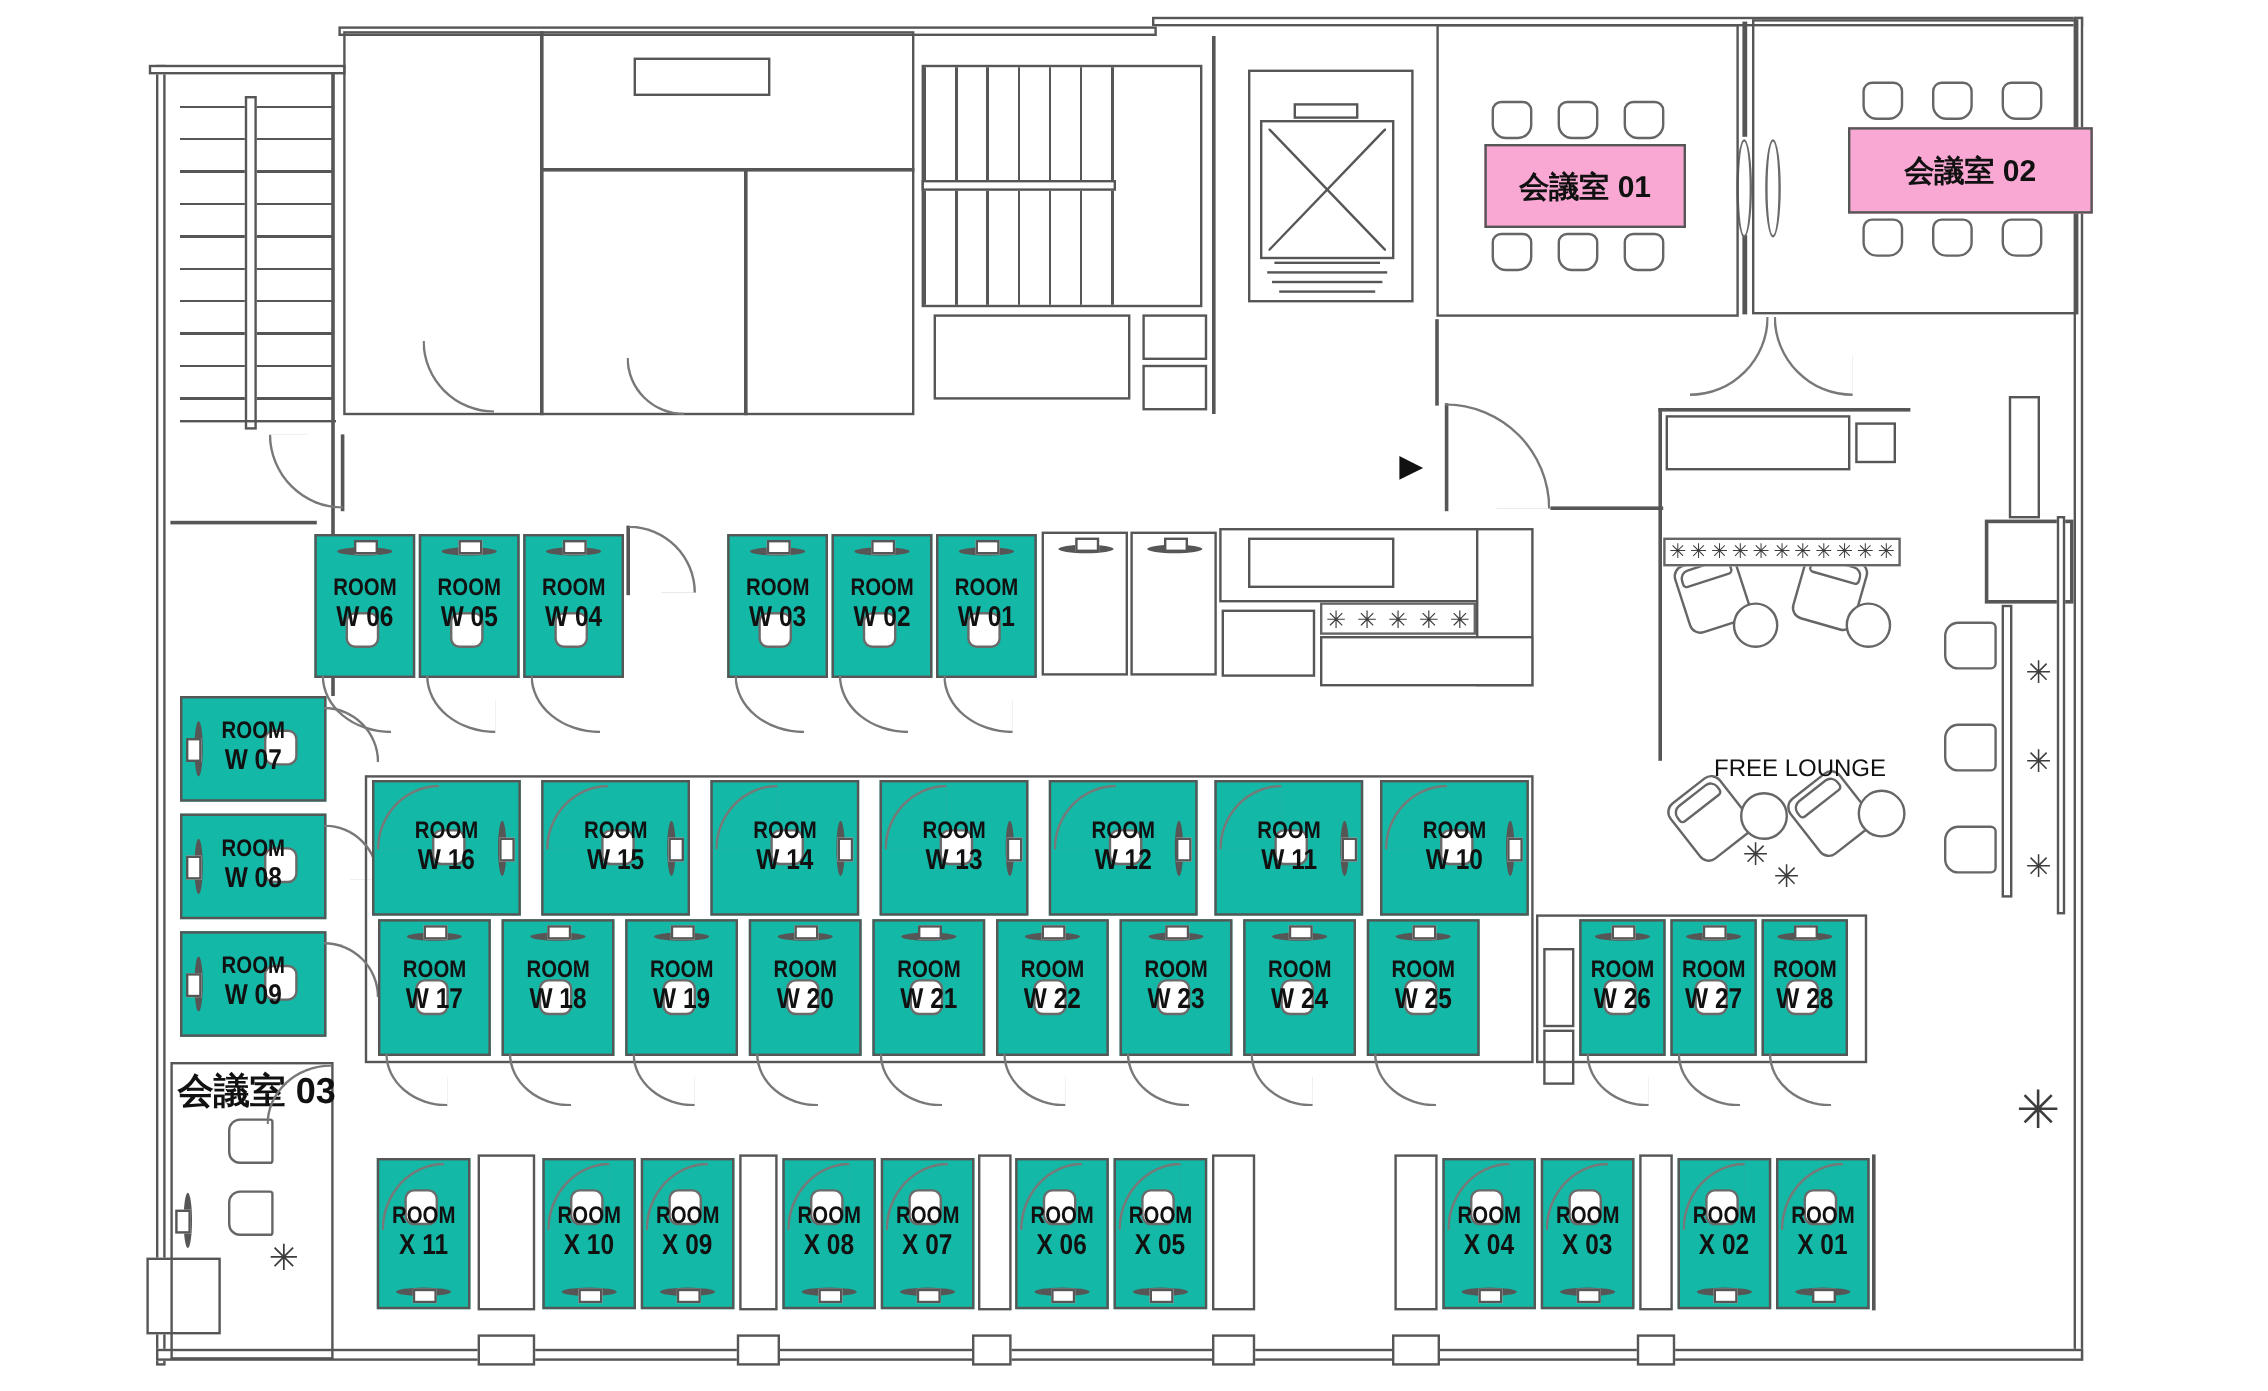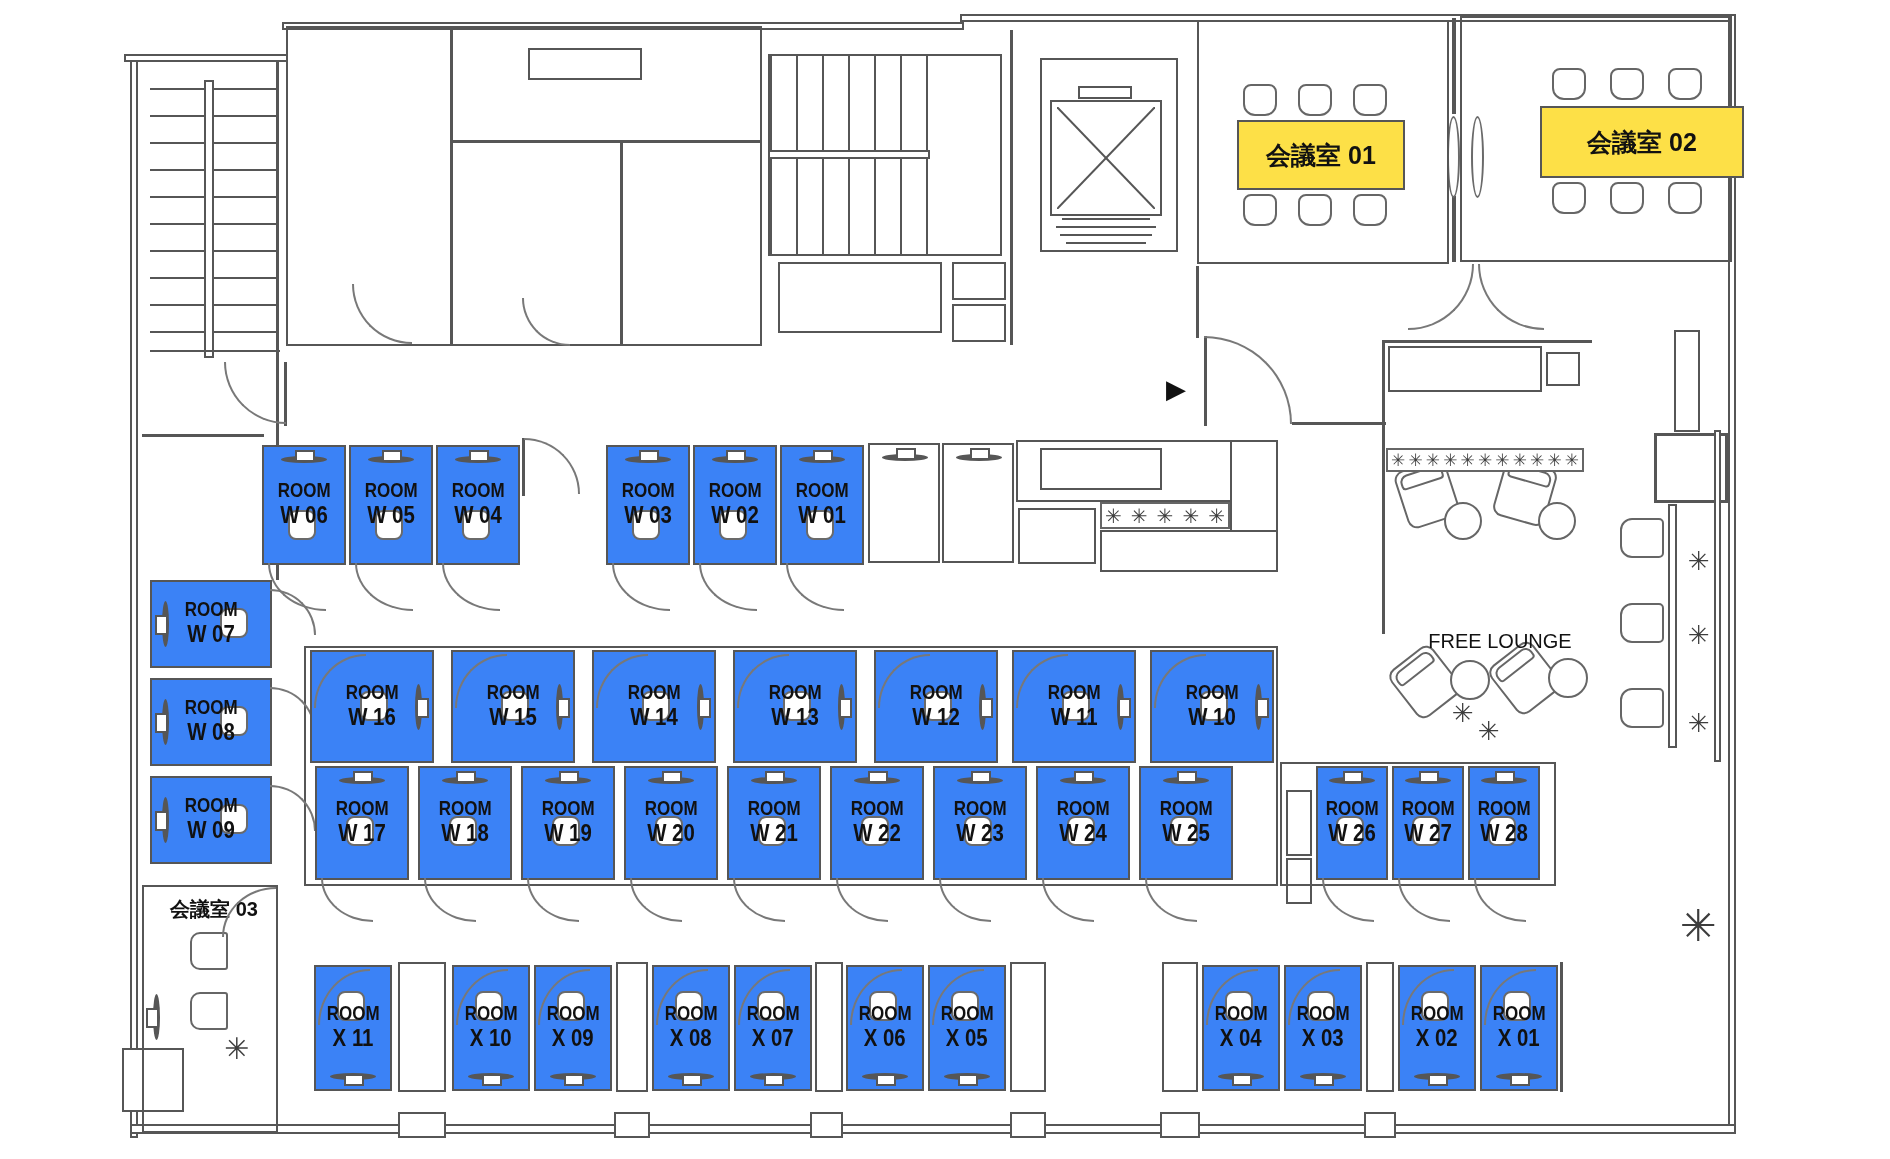--- a/index.html
+++ b/index.html
@@ -23,21 +23,21 @@
   .pstrip .plant{position:static;font-size:17px;}
   .pstrip.kt .plant{font-size:20px;}
   .stairsv{position:absolute;background:repeating-linear-gradient(180deg,#565656 0 2px,transparent 2px 27px);}
   .stairsh{position:absolute;background:repeating-linear-gradient(90deg,#565656 0 2px,transparent 2px 26px);}
   .desk{position:absolute;width:46px;height:16px;z-index:2;}
   .desk::before{content:"";position:absolute;left:0;top:6px;width:46px;height:7px;background:#565656;border-radius:50%;}
   .desk::after{content:"";position:absolute;left:14px;top:0;width:16px;height:8px;border:2px solid #565656;background:#fff;}
   .desk.v{width:16px;height:46px;}
   .desk.v::before{left:7px;top:0;width:7px;height:46px;}
   .desk.v::after{left:0;top:14px;width:9px;height:16px;}
-  .room{position:absolute;border:2px solid #565656;background:#3b82f6;box-sizing:border-box;
+  .room{position:absolute;border:2px solid #565656;background:#14b8a6;box-sizing:border-box;
         display:flex;flex-direction:column;align-items:center;justify-content:center;z-index:2;}
   .rw{font-weight:700;font-size:20px;line-height:1.05;transform:scaleX(.85);z-index:2;}
   .rid{font-weight:800;font-size:24px;line-height:1.2;transform:scaleX(.85);z-index:2;}
   .room i{position:absolute;}
   .door{border:0 solid #787878;}
   .r-a .door{left:4px;top:100%;width:56px;height:46px;border-left-width:2px;border-bottom-width:2px;border-radius:0 0 0 100%;}
   .r-d .door{left:4px;top:100%;width:50px;height:42px;border-left-width:2px;border-bottom-width:2px;border-radius:0 0 0 100%;}
   .r-b .door{left:100%;top:8%;width:44px;height:44px;border-top-width:2px;border-right-width:2px;border-radius:0 100% 0 0;}
   .r-c .door{left:2px;top:2px;width:50px;height:52px;border-top-width:2px;border-left-width:2px;border-radius:100% 0 0 0;}
   .r-f .door{left:2px;top:2px;width:50px;height:54px;border-top-width:2px;border-left-width:2px;border-radius:100% 0 0 0;}
@@ -52,21 +52,21 @@
   .r-c .desk::before{left:2px;top:0;width:7px;height:46px;}
   .r-c .desk::after{right:0;left:auto;top:14px;width:9px;height:16px;}
   .chair{width:28px;height:30px;border:2px solid #6a6a6a;border-radius:8px;z-index:1;background:#fff;box-sizing:border-box;}
   .r-a .chair{top:54%;left:50%;margin-left:-16px;}
   .r-d .chair{top:44%;left:50%;margin-left:-16px;}
   .r-f .chair{top:20%;left:50%;margin-left:-16px;}
   .r-b .chair{top:50%;margin-top:-16px;left:58%;}
   .r-c .chair{top:50%;margin-top:-16px;left:40%;}
   .mlabel{position:absolute;display:flex;align-items:center;justify-content:center;
           font-weight:600;font-size:25px;white-space:nowrap;z-index:2;}
-  .tbl{border:2px solid #565656;background:#fde047;box-sizing:border-box;}
+  .tbl{border:2px solid #565656;background:#f9a8d4;box-sizing:border-box;}
   .freetxt{position:absolute;font-weight:400;font-size:20px;white-space:nowrap;z-index:2;margin-top:42px;}
   .arrow{position:absolute;font-size:26px;color:#111;line-height:1;font-family:"DejaVu Sans",sans-serif;z-index:3;}
 </style>
 </head>
 <body>
 
 <div id="plan">
 
   <div class="dbl" style="left:130px;top:54px;width:8px;height:1084px"></div>
   <div class="dbl" style="left:282px;top:22px;width:682px;height:8px"></div>
@@ -220,21 +220,21 @@
   <div class="obox" style="left:1162px;top:962px;width:36px;height:130px"></div>
   <div class="obox" style="left:1366px;top:962px;width:28px;height:130px"></div>
   <div class="box" style="left:398px;top:1112px;width:48px;height:26px"></div>
   <div class="box" style="left:614px;top:1112px;width:36px;height:26px"></div>
   <div class="box" style="left:810px;top:1112px;width:33px;height:26px"></div>
   <div class="box" style="left:1010px;top:1112px;width:36px;height:26px"></div>
   <div class="box" style="left:1160px;top:1112px;width:40px;height:26px"></div>
   <div class="box" style="left:1364px;top:1112px;width:32px;height:26px"></div>
 
   <div class="obox" style="left:142px;top:885px;width:136px;height:248px"></div>
-  <div class="mlabel" style="left:146px;top:892px;width:136px;height:34px;font-size:20px">
+  <div class="mlabel" style="left:146px;top:892px;width:136px;height:34px;font-size:30px">
     <span>会議室 03</span>
   </div>
   <div class="arc" style="left:222px;top:887px;width:54px;height:50px;border-top-width:2px;border-left-width:2px;border-radius:100% 0 0 0"></div>
   <div class="sch2" style="left:190px;top:932px"></div>
   <div class="sch2" style="left:190px;top:992px"></div>
   <i class="desk v" style="left:146px;top:994px"></i>
   <span class="plant p30" style="left:224px;top:1034px">✳</span>
   <div class="box" style="left:122px;top:1048px;width:62px;height:64px"></div>
 
 <div class="room r-a" style="left: 780px; top: 445px; width: 84px; height: 120px;">

